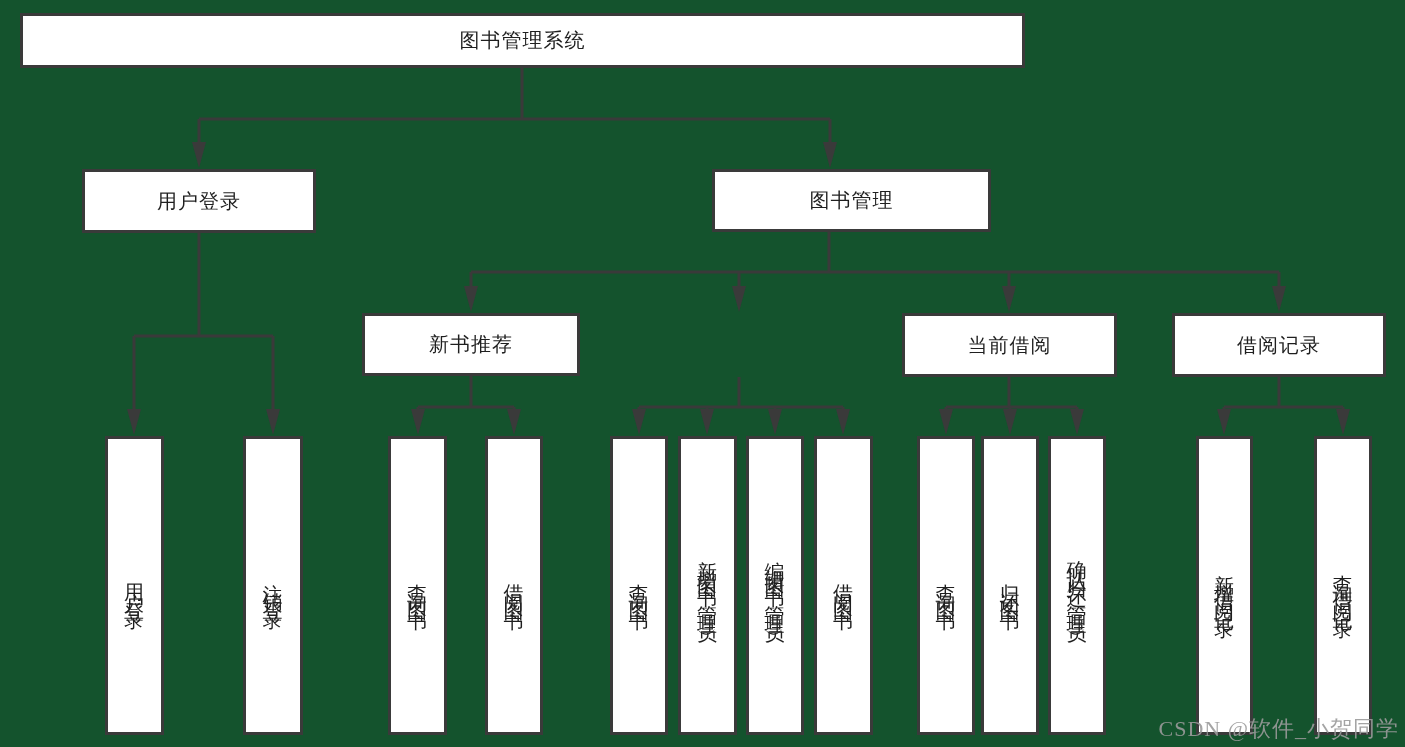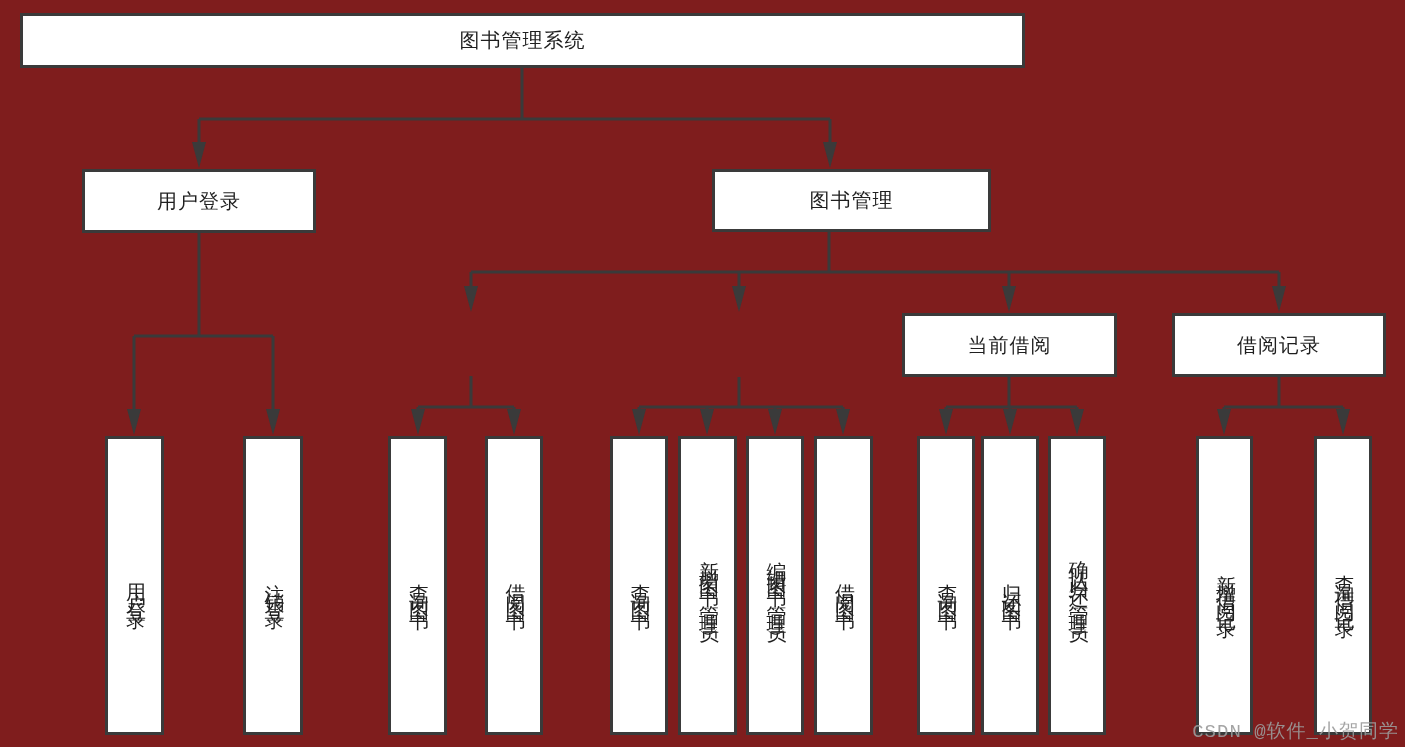--- a/index.html
+++ b/index.html
@@ -1,21 +1,21 @@
 <!DOCTYPE html>
 <html><head>
 <meta charset="utf-8">
 <style>
   html, body { margin: 0; padding: 0; background: #ffffff; }
   .canvas {
     position: relative;
     width: 1405px;
     height: 747px;
-    background: #7f1d1d;
-    font-family: Liberation Mono, monospace;
+    background: #14532d;
+    font-family: Liberation Serif, serif;
     overflow: hidden;
   }
   .connectors {
     position: absolute;
     left: 0; top: 0;
     width: 1405px; height: 747px;
     z-index: 1;
   }
   .node {
     position: absolute;
@@ -37,21 +37,21 @@
     line-height: 1;
     font-size: 20px;
     white-space: nowrap;
   }
   .watermark {
     position: absolute;
     right: 6px;
     bottom: 3px;
     z-index: 3;
     color: #9b9b9b;
-    font-size: 19px;
+    font-size: 22px;
     letter-spacing: 1px;
     opacity: 0.9;
     text-align: center;
   }
 </style>
 </head>
 <body>
 
 <div class="canvas">
 
@@ -91,20 +91,23 @@
     <span>图书管理系统</span>
   </div>
 
   <div class="node" style="left:82px; top:169px; width:234px; height:64px;">
     <span>用户登录</span>
   </div>
   <div class="node" style="left:712px; top:169px; width:279px; height:63px;">
     <span>图书管理</span>
   </div>
 
+  <div class="node" style="left:362px; top:313px; width:218px; height:63px;">
+    <span>新书推荐</span>
+  </div>
   <div class="node" style="left:1172px; top:313px; width:214px; height:64px;">
     <span>借阅记录</span>
   </div>
   <div class="node" style="left:902px; top:313px; width:215px; height:64px;">
     <span>当前借阅</span>
   </div>
 
   <div class="node leaf" style="left:105px; top:436px; width:59px; height:299px;">
     <span>用户登录</span>
   </div>

